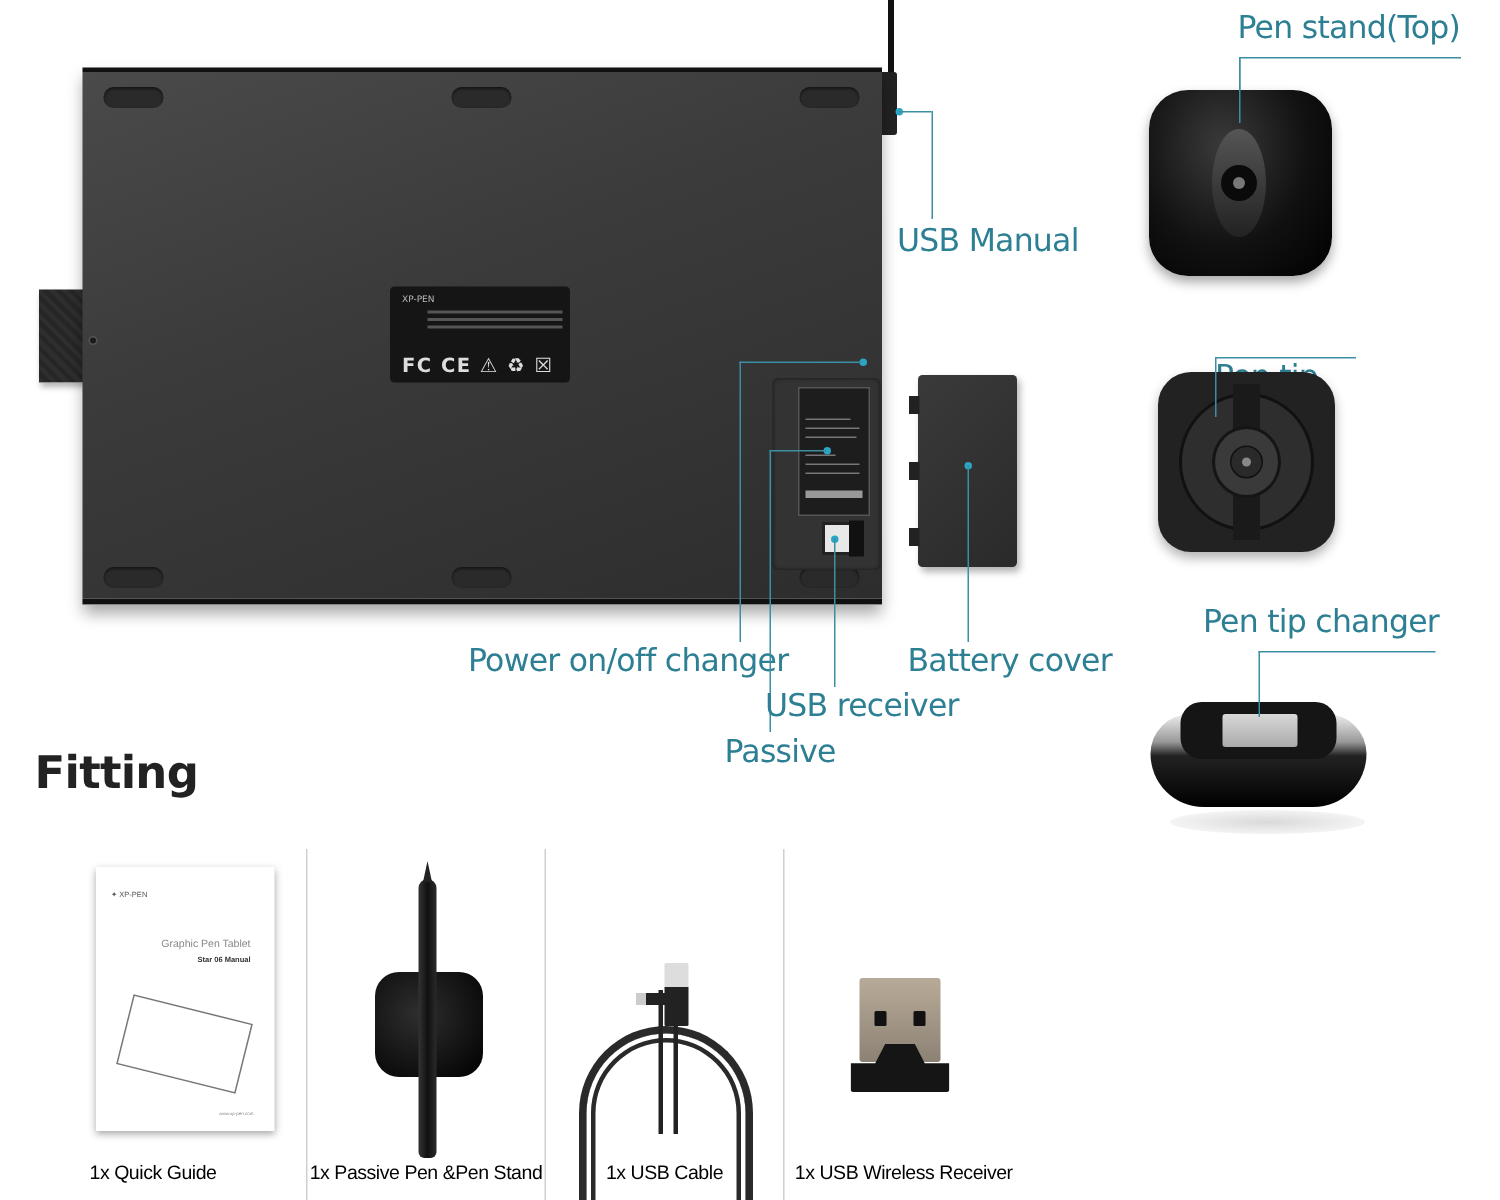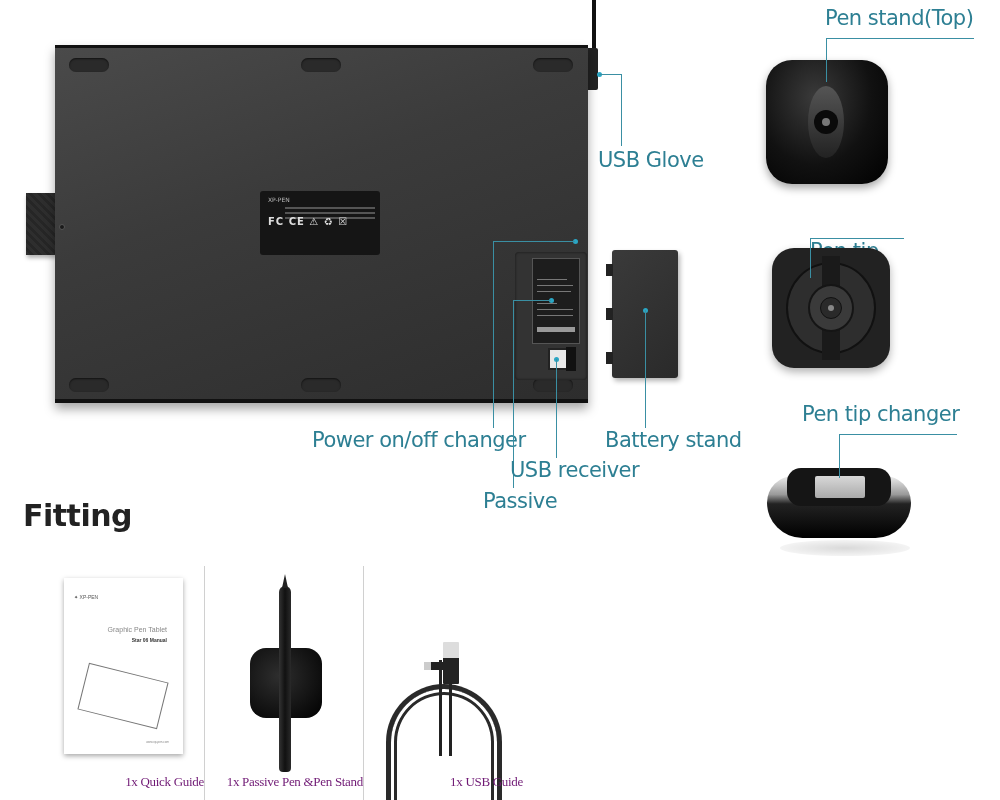--- a/index.html
+++ b/index.html
@@ -15,21 +15,21 @@
   .dot { position: absolute; width: 5px; height: 5px; border-radius: 50%; background: #2aa6c4; }
 
   
   .tablet { left: 55px; top: 45px; width: 533px; height: 358px; background: linear-gradient(160deg, #4a4a4a 0%, #3b3b3b 40%, #2d2d2d 100%); border-top: 3px solid #111; border-bottom: 4px solid #111; box-shadow: 0 6px 10px rgba(0,0,0,0.35); }
   .foot { position: absolute; width: 40px; height: 14px; border-radius: 8px; background: #2a2a2a; box-shadow: inset 0 1px 2px rgba(0,0,0,0.6); }
   .side-tab { left: 26px; top: 193px; width: 30px; height: 62px; background: repeating-linear-gradient(45deg,#2e2e2e 0 3px,#262626 3px 6px); box-shadow: 1px 3px 4px rgba(0,0,0,0.3); }
   .screw { position: absolute; width: 6px; height: 6px; border-radius: 50%; background: #1a1a1a; border: 1px solid #555; }
   .label-plate { left: 260px; top: 191px; width: 120px; height: 64px; background: #151515; border-radius: 3px; }
   .label-plate .brand { position: absolute; left: 8px; top: 5px; color: #bbb; font-size: 6px; font-family: "DejaVu Sans", sans-serif; }
   .label-plate .fine { position: absolute; left: 25px; width: 90px; height: 2px; background: #555; }
-  .label-plate .marks { position: absolute; left: 8px; top: 25px; color: #ddd; font-size: 10px; font-weight: bold; font-family: "DejaVu Sans", sans-serif; letter-spacing: 1px; }
+  .label-plate .marks { position: absolute; left: 8px; top: 46px; color: #ddd; font-size: 13px; font-weight: bold; font-family: "DejaVu Sans", sans-serif; letter-spacing: 1px; }
 
   .batt-bay { left: 515px; top: 252px; width: 72px; height: 128px; background: #333; border-radius: 4px; box-shadow: inset 0 0 3px rgba(0,0,0,0.6); }
   .battery { left: 532px; top: 258px; width: 48px; height: 86px; background: #1d1d1d; border: 1px solid #555; }
   .battery .ln { position: absolute; left: 4px; height: 1px; background: #777; }
   .usb-recv { left: 548px; top: 348px; width: 20px; height: 22px; background: #e8e8e8; border: 2px solid #222; }
   .usb-recv::after { content: ""; position: absolute; right: -10px; top: -3px; width: 10px; height: 24px; background: #111; }
 
   .antenna { left: 592px; top: 0; width: 4px; height: 70px; background: #111; }
   .plug { left: 586px; top: 48px; width: 12px; height: 42px; background: #222; border-radius: 2px; }
 
@@ -53,21 +53,21 @@
   .changer .body { position: absolute; left: 0; top: 8px; width: 144px; height: 62px; border-radius: 30px 30px 40px 40px; background: linear-gradient(180deg,#eee 0%,#999 30%,#222 45%,#000 100%); }
   .changer .top { position: absolute; left: 20px; top: 0; width: 104px; height: 38px; border-radius: 14px; background: #151515; }
   .changer .screen { position: absolute; left: 48px; top: 8px; width: 50px; height: 22px; background: linear-gradient(#d8d8d8,#aaa); border-radius: 2px; }
   .changer-shadow { left: 780px; top: 540px; width: 130px; height: 16px; border-radius: 50%; background: radial-gradient(rgba(0,0,0,0.15), rgba(0,0,0,0)); }
 
   
   .fitting-title { left: 23px; top: 498px; font-size: 30px; color: #222; font-family: "DejaVu Sans", sans-serif; letter-spacing: -0.5px; }
   .fit-row { left: 0; top: 566px; width: 1000px; height: 234px; display: flex; }
   .fit-cell { position: relative; height: 234px; border-right: 1px solid #d0d0d0; }
   .fit-cell:last-child { border-right: none; }
-  .fit-caption { position: absolute; left: 0; right: 0; top: 208px; text-align: right; font-size: 13px; color: #701a75; font-family: Liberation Serif, serif; white-space: nowrap; letter-spacing: -0.3px; }
+  .fit-caption { position: absolute; left: 0; right: 0; top: 208px; text-align: center; font-size: 13px; color: #000000; font-family: Liberation Sans, sans-serif; white-space: nowrap; letter-spacing: -0.3px; }
 
   .guide { position: absolute; left: 64px; top: 12px; width: 119px; height: 176px; background: #fff; box-shadow: 0 2px 5px rgba(0,0,0,0.35); }
   .guide .g-logo { position: absolute; left: 10px; top: 16px; font-size: 5px; color: #555; }
   .guide .g-title { position: absolute; right: 16px; top: 48px; font-size: 7px; color: #888; }
   .guide .g-sub { position: absolute; right: 16px; top: 59px; font-size: 5px; color: #333; font-weight: bold; }
   .guide .g-draw { position: absolute; left: 18px; top: 94px; width: 82px; height: 48px; border: 1px solid #777; transform: rotate(14deg); }
   .guide .g-url { position: absolute; right: 14px; top: 162px; font-size: 3px; color: #888; }
 
   .nibs { position: absolute; left: 28px; top: 80px; display: flex; gap: 4px; }
   .nib { width: 7px; height: 38px; background: linear-gradient(90deg,#555,#111 60%,#333); border-radius: 3px 3px 2px 2px; }
@@ -130,39 +130,39 @@
 
 <div class="abs batt-cover">
   <div class="clip" style="top:14px;"></div>
   <div class="clip" style="top:58px;"></div>
   <div class="clip" style="top:102px;"></div>
 </div>
 
 <div class="dot" style="left:597px;top:72px;"></div>
 <div class="hline" style="left:599px;top:74px;width:22px;"></div>
 <div class="vline" style="left:621px;top:74px;height:72px;"></div>
-<span class="callout" style="left:598px;top:148px;">USB Glove</span>
+<span class="callout" style="left:598px;top:148px;">USB Manual</span>
 
 <div class="dot" style="left:573px;top:239px;"></div>
 <div class="hline" style="left:493px;top:241px;width:82px;"></div>
 <div class="vline" style="left:493px;top:241px;height:187px;"></div>
 <span class="callout" style="left:312px;top:428px;">Power on/off changer</span>
 
 <div class="dot" style="left:549px;top:298px;"></div>
 <div class="hline" style="left:513px;top:300px;width:38px;"></div>
 <div class="vline" style="left:513px;top:300px;height:188px;"></div>
 <span class="callout" style="left:483px;top:489px;">Passive</span>
 
 <div class="dot" style="left:554px;top:357px;"></div>
 <div class="vline" style="left:556px;top:359px;height:99px;"></div>
 <span class="callout" style="left:510px;top:458px;">USB receiver</span>
 
 <div class="dot" style="left:643px;top:308px;"></div>
 <div class="vline" style="left:645px;top:310px;height:118px;"></div>
-<span class="callout" style="left:605px;top:428px;">Battery stand</span>
+<span class="callout" style="left:605px;top:428px;">Battery cover</span>
 
 <span class="callout" style="left:825px;top:6px;text-align:right;">Pen stand(Top)</span>
 <div class="hline" style="left:826px;top:38px;width:148px;"></div>
 <div class="vline" style="left:826px;top:38px;height:42px;"></div>
 <div class="abs stand-top">
   <div class="oval"></div>
   <div class="hole"></div>
 </div>
 <div class="vline" style="left:826px;top:38px;height:44px;z-index:2;"></div>
 
@@ -207,16 +207,26 @@
     <span class="fit-caption">1x Passive Pen &amp;Pen Stand</span>
   </div>
 
 
   <div class="fit-cell" style="width:159px;">
     <div class="cable"></div>
     <div class="cable-v1"></div>
     <div class="cable-v2"></div>
     <div class="usb-a"></div>
     <div class="usb-micro"></div>
-    <span class="fit-caption">1x USB Guide</span>
-  </div>
-
+    <span class="fit-caption">1x USB Cable</span>
+  </div>
+
+  <div class="fit-cell" style="width:159px;">
+    <div class="dongle">
+      <div class="metal">
+        <div class="h" style="left:10px;"></div>
+        <div class="h" style="left:36px;"></div>
+      </div>
+      <div class="base"></div>
+    </div>
+    <span class="fit-caption">1x USB Wireless Receiver</span>
+  </div>
 </div>
 
 </body></html>

